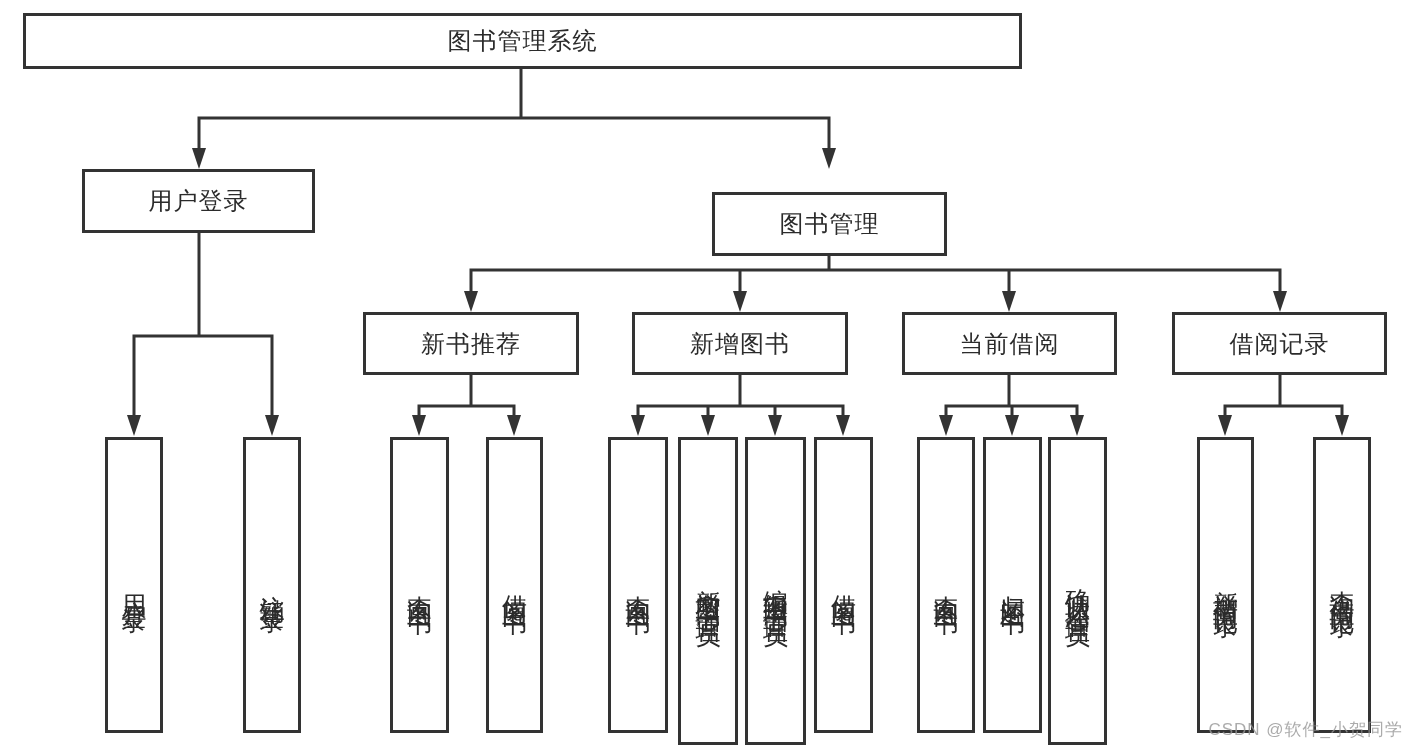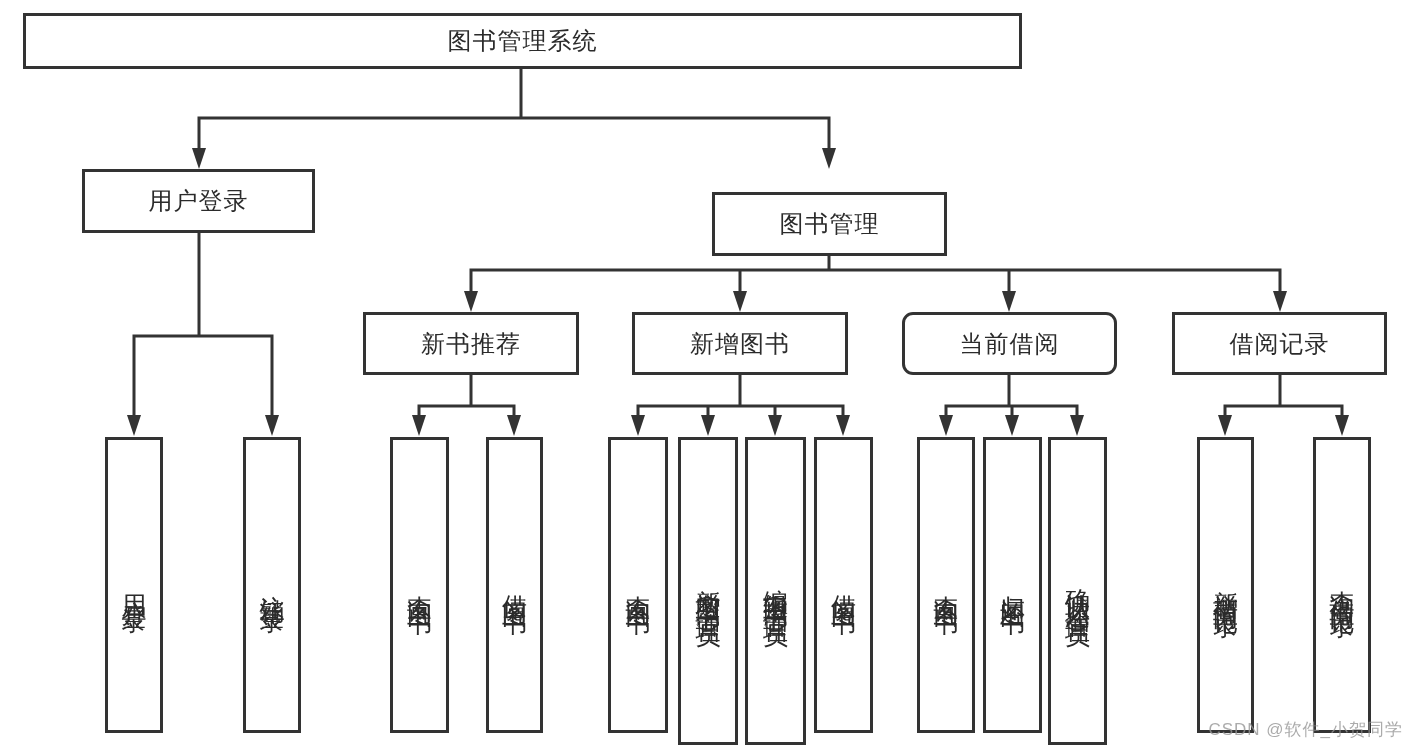--- a/index.html
+++ b/index.html
@@ -119,21 +119,21 @@
   <div class="node h" style="left:712px; top:168px; width:235px; height:64px;margin-top:24px;">
     <span>图书管理</span>
   </div>
 
   <div class="node h" style="left:363px; top:312px; width:216px; height:63px;">
     <span>新书推荐</span>
   </div>
   <div class="node h" style="left:632px; top:312px; width:216px; height:63px;">
     <span>新增图书</span>
   </div>
-  <div class="node h" style="left:902px; top:312px; width:215px; height:63px;border-radius:11px;">
+  <div class="node h" style="left:902px; top:312px; width:215px; height:63px;">
     <span>当前借阅</span>
   </div>
   <div class="node h" style="left:1172px; top:312px; width:215px; height:63px;">
     <span>借阅记录</span>
   </div>
 
   <div class="node v" style="left:105px; top:437px; width:58px; height:296px;">
     <span>用户登录</span>
   </div>
   <div class="node v" style="left:243px; top:437px; width:58px; height:296px;">

